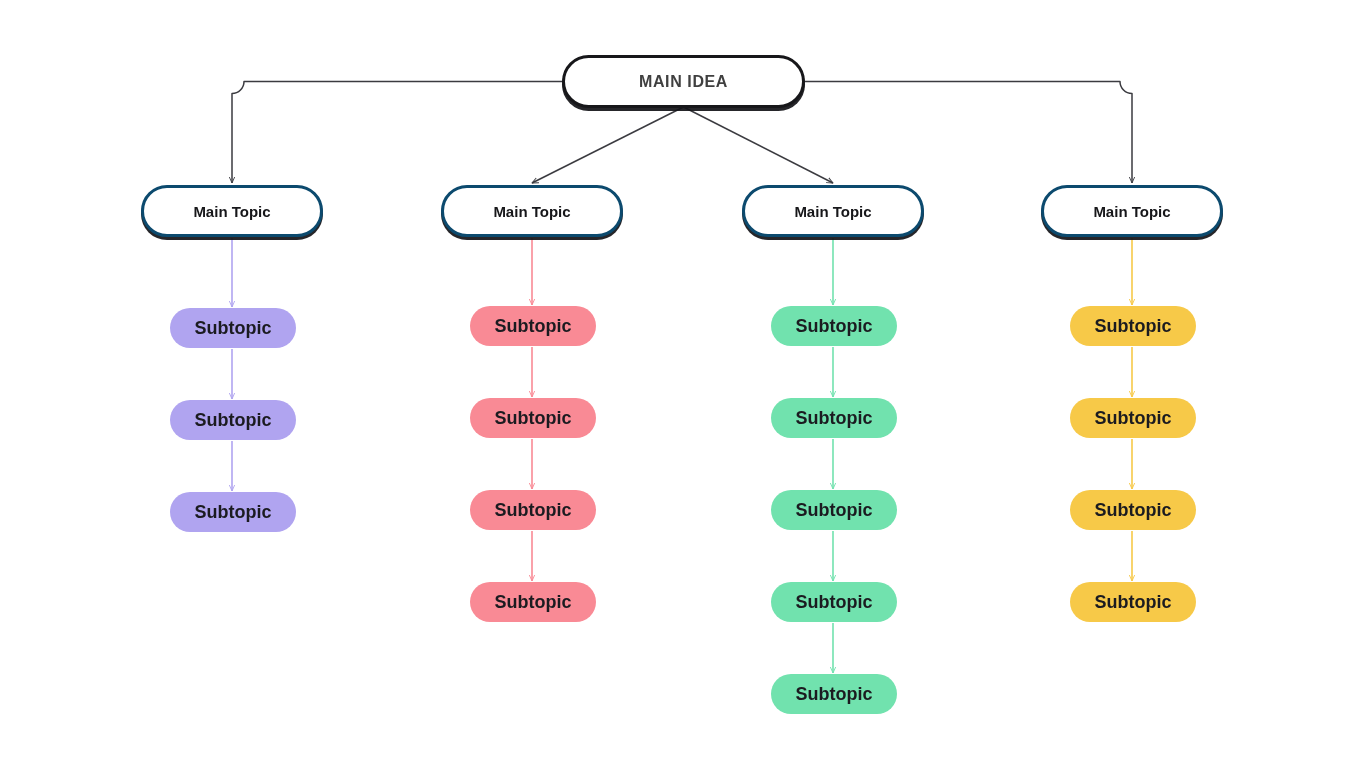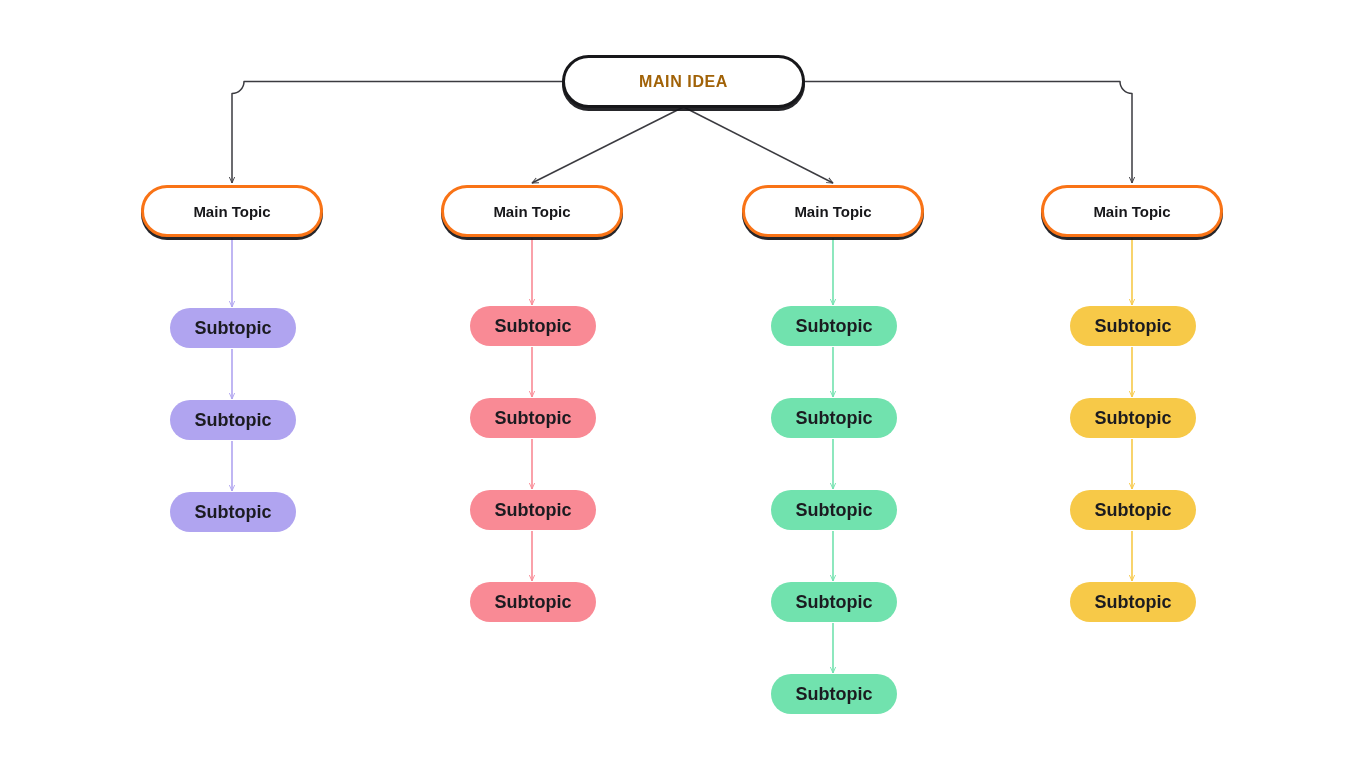--- a/index.html
+++ b/index.html
@@ -34,33 +34,33 @@
     background: #ffffff;
     border: 3px solid #17171a;
     border-radius: 999px;
     box-shadow: 0 3px 0 0 rgba(20,20,24,0.92);
     z-index: 4;
   }
   .root-node .label {
     font-size: 16px;
     font-weight: bold;
     letter-spacing: 0.6px;
-    color: #a16207;
+    color: #404040;
     white-space: nowrap;
   }
 
   
   .topic-node {
     position: absolute;
     box-sizing: border-box;
     display: flex;
     align-items: center;
     justify-content: center;
     background: #ffffff;
-    border: 3px solid #f97316;
+    border: 3px solid #0c4a6e;
     border-radius: 999px;
     box-shadow: 0 3px 0 0 rgba(20,20,24,0.92);
     z-index: 4;
   }
   .topic-node .label {
     font-size: 15px;
     font-weight: bold;
     color: #17171a;
     white-space: nowrap;
   }

